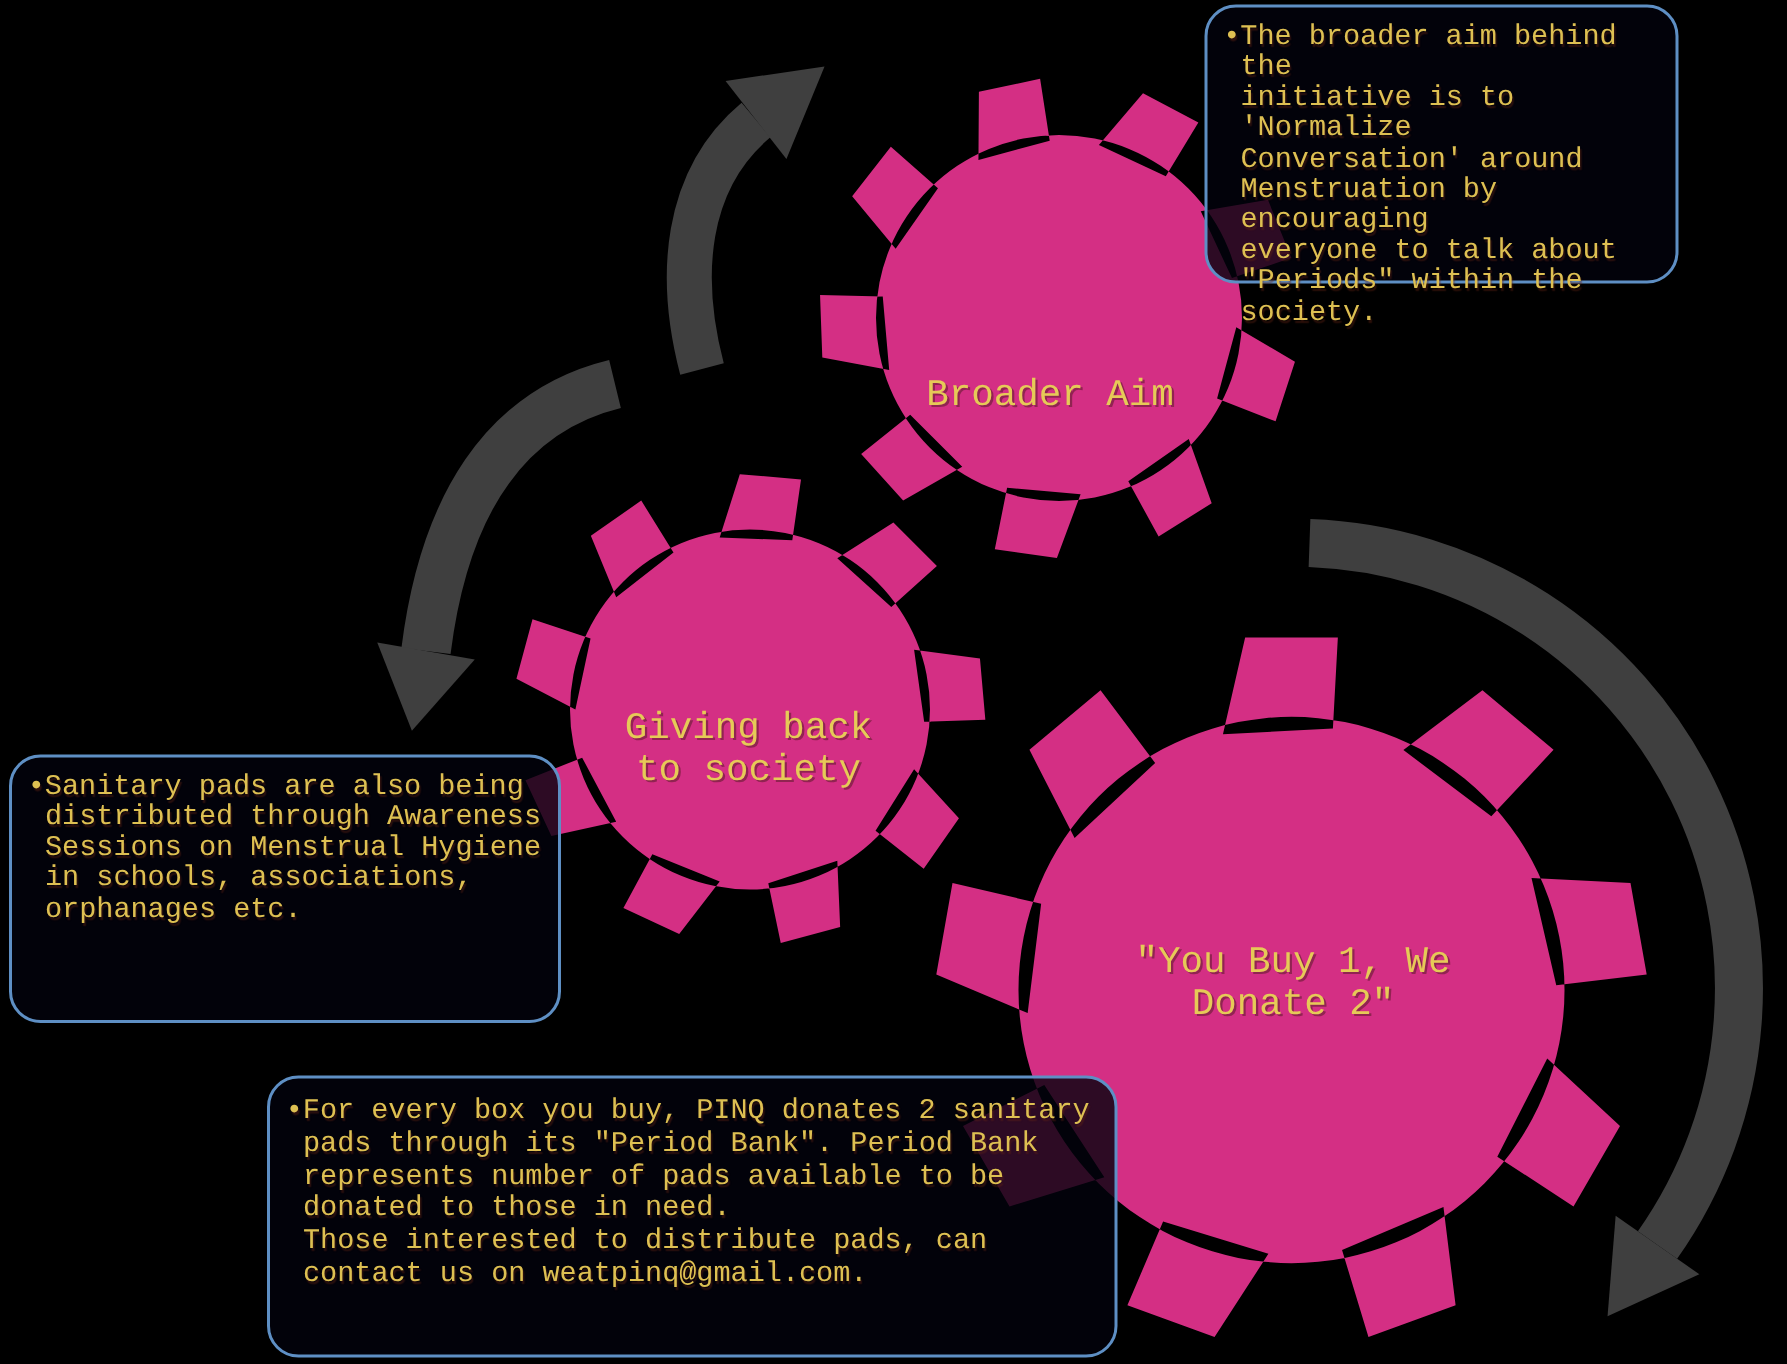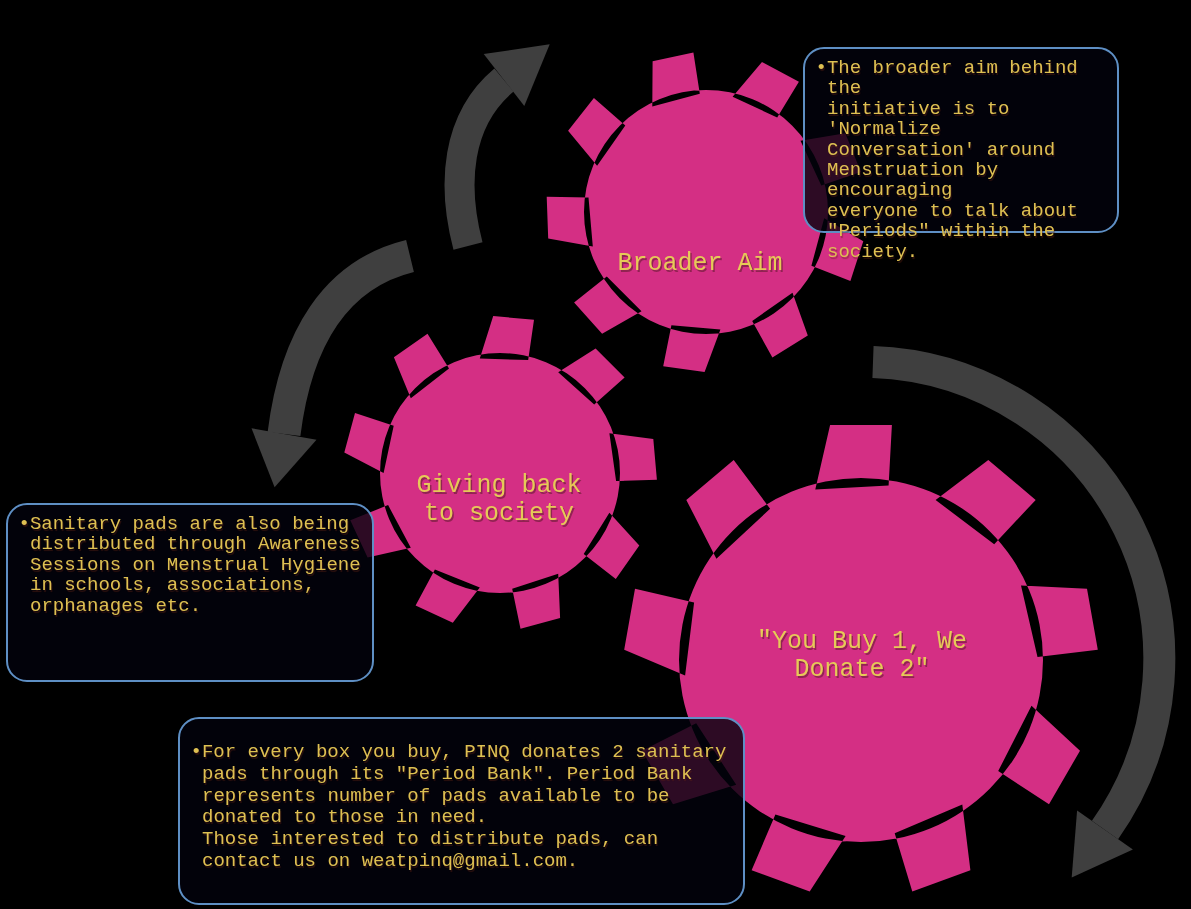--- a/index.html
+++ b/index.html
@@ -19,21 +19,21 @@
     position:absolute;box-sizing:border-box;
     border:2px solid var(--border,#5E8FC4);border-radius:21px;
     background:rgba(2,2,13,0.80);
   }
   .note-text{
     margin:0;padding:9px 8px 9px 22px;text-indent:-11.5px;
     font-size:19px;line-height:20.4px;color:var(--ink,#DEC052);
     white-space:pre-line;
     text-shadow:1px 2px 1px rgba(100,35,20,0.45);
   }
-  .note-b2 .note-text{line-height:21.8px;padding-top:23px;}
+  .note-b2 .note-text{line-height:21.8px;padding-top:11px;}
 </style>
 </head>
 <body>
 
 <div class="canvas" style="--bg: #000000; --label: #E6CA57; --ink: #DEC052; --border: #5E8FC4;">
 
   <svg id="scene-svg" class="layer" width="1191" height="909" viewBox="0 0 1191 909">
       <path d="M 584 212 a 122 122 0 1 0 244 0 a 122 122 0 1 0 -244 0 M 652.3 106.6 L 652.6 61.2 L 693.4 52.5 L 699.8 93.8 Z M 732.6 96.7 L 762.0 62.1 L 798.9 81.7 L 777.2 117.5 Z M 800.5 140.8 L 845.3 133.2 L 860.9 171.9 L 821.3 185.4 Z M 824.2 218.2 L 863.3 241.2 L 850.4 280.9 L 811.4 265.7 Z M 792.5 292.7 L 807.8 335.5 L 772.4 357.6 L 752.2 320.9 Z M 720.4 329.5 L 704.6 372.0 L 663.2 366.2 L 671.4 325.2 Z M 641.5 311.2 L 602.1 333.7 L 574.1 302.6 L 606.8 276.5 Z M 592.8 246.6 L 548.2 238.4 L 546.7 196.7 L 588.5 197.6 Z M 597.1 165.8 L 568.1 130.8 L 593.9 97.9 L 625.3 125.5 Z " fill="#D42F84"></path>
       <path d="M 380 473 a 120 120 0 1 0 240 0 a 120 120 0 1 0 -240 0 M 479.8 358.4 L 493.2 316.1 L 534.0 319.7 L 528.2 360.1 Z M 558.2 372.2 L 595.6 348.4 L 624.6 377.4 L 594.2 404.6 Z M 609.4 433.2 L 653.3 439.0 L 656.9 479.8 L 616.1 481.1 Z M 609.4 512.8 L 639.3 545.5 L 615.8 579.1 L 583.7 553.9 Z M 558.2 573.8 L 560.1 618.0 L 520.5 628.7 L 512.2 588.8 Z M 479.8 587.6 L 452.8 622.7 L 415.6 605.4 L 434.9 569.5 Z M 410.8 547.8 L 367.6 557.4 L 350.3 520.2 L 388.1 505.1 Z M 383.6 473.0 L 344.3 452.5 L 355.0 412.9 L 393.7 425.7 Z M 410.8 398.2 L 393.9 357.2 L 427.5 333.7 L 449.0 368.4 Z " fill="#D42F84"></path>
       <path d="M 679 660 a 182 182 0 1 0 364 0 a 182 182 0 1 0 -364 0 M 815.3 489.5 L 830.1 425.0 L 891.9 425.0 L 888.6 485.6 Z M 935.6 500.0 L 988.3 460.1 L 1035.7 499.9 L 994.2 544.2 Z M 1021.0 585.4 L 1087.0 588.7 L 1097.8 649.7 L 1037.5 656.9 Z M 1031.5 705.7 L 1080.0 750.7 L 1049.0 804.3 L 998.2 771.1 Z M 962.3 804.6 L 970.4 870.2 L 912.3 891.4 L 894.7 833.3 Z M 845.6 835.9 L 809.7 891.4 L 751.6 870.2 L 775.4 814.4 Z M 736.2 784.8 L 673.0 804.3 L 642.0 750.7 L 696.2 723.3 Z M 685.1 675.4 L 624.2 649.7 L 635.0 588.7 L 694.1 602.5 Z M 716.4 558.7 L 686.3 499.9 L 733.7 460.1 L 770.1 508.7 Z " fill="#D42F84"></path>
@@ -44,21 +44,21 @@
       <path d="M 873 362 A 297 297 0 0 1 1105 830" fill="none" stroke="#3F3F3F" stroke-width="32"></path>
       <polygon points="1071.7,877.5 1077.1,810.5 1132.9,849.5" fill="#3F3F3F"></polygon>
     </svg>
 
   <div class="gear-label" style="left:700px;top:220px;margin-top:44px;">Broader Aim</div>
   <div class="gear-label" style="left:499px;top:500px;">Giving back
 to society</div>
   <div class="gear-label" style="left:862px;top:656px;">"You Buy 1, We
 Donate 2"</div>
 
-  <div class="note" style="left:803px;top:3px;width:316px;height:186px;margin-top:44px;">
+  <div class="note" style="left:803px;top:3px;width:316px;height:186px;">
     <p class="note-text">•The broader aim behind the
 initiative is to 'Normalize
 Conversation' around
 Menstruation by encouraging
 everyone to talk about
 "Periods" within the society.</p>
   </div>
 
   <div class="note" style="left:6px;top:503px;width:368px;height:179px;">
     <p class="note-text">•Sanitary pads are also being

